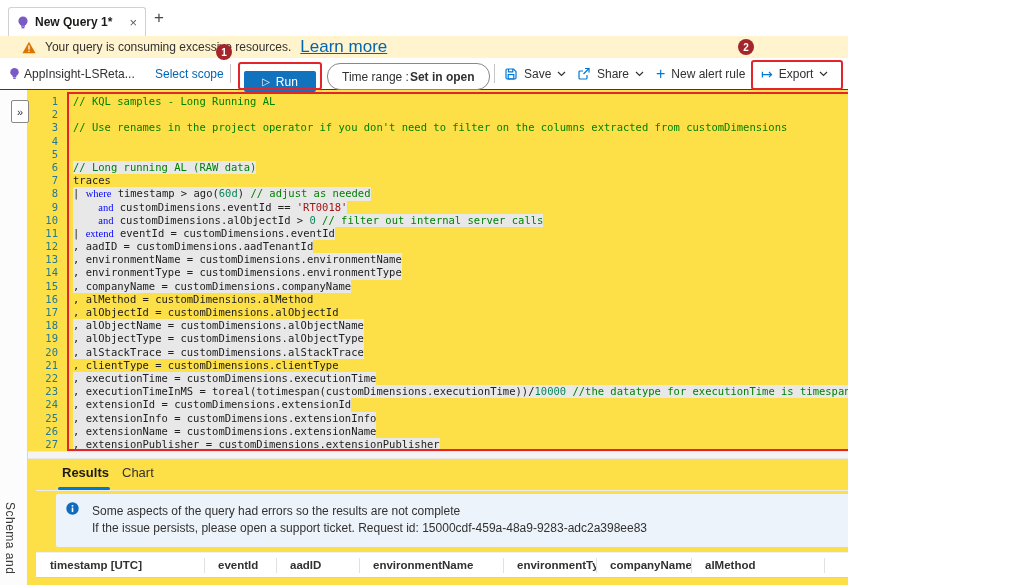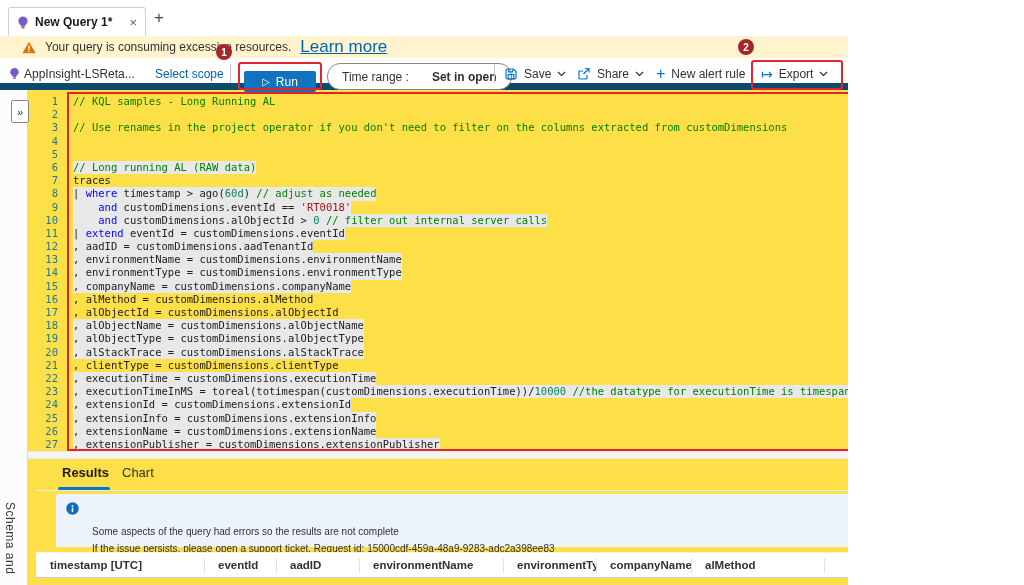--- a/index.html
+++ b/index.html
@@ -16,65 +16,65 @@
   .tab-close{font-size:13px;color:#605e5c;cursor:pointer;line-height:1;}
   .new-tab{left:154px;top:8px;font-size:17px;color:#484644;cursor:pointer;}
 
   
   .warnbar{left:0;top:36px;width:1024px;height:22px;background:var(--warning_bg);
            display:flex;align-items:center;padding-left:22px;box-sizing:border-box;gap:9px;}
   .warnbar .wtext{font-size:12px;color:#323130;}
   .warnbar a{font-size:17px;color:var(--link);text-decoration:underline;cursor:pointer;}
 
   
-  .toolbar{left:0;top:58px;width:1024px;height:32px;background:#fff;border-bottom:7px solid #0c4a6e;box-sizing:border-box;}
+  .toolbar{left:0;top:58px;width:1024px;height:32px;background:#fff;border-bottom:1px solid #0c4a6e;box-sizing:border-box;}
   .titem{position:absolute;top:0;height:31px;display:flex;align-items:center;gap:6px;font-size:12px;color:#323130;white-space:nowrap;}
   .tlink{color:var(--link);cursor:pointer;}
   .tdivider{position:absolute;top:6px;width:1px;height:19px;background:#c8c6c4;}
   .runbtn{background:var(--run_bg);color:#fff;border-radius:2px;width:72px;height:21px;
           display:flex;align-items:center;justify-content:center;gap:6px;font-size:12px;cursor:pointer;}
   .runbtn .play{font-size:10px;line-height:1;}
   .pill{border:1px solid #8a8886;border-radius:13px;height:25px;display:flex;align-items:center;
-        padding:0 14px;gap:23px;font-size:12px;cursor:pointer;background:#fff;}
+        padding:0 14px;gap:1px;font-size:12px;cursor:pointer;background:#fff;}
   .pill b{font-weight:700;}
   .glyph{font-size:14px;color:var(--accent);line-height:1;}
 
   
   .redbox{position:absolute;border:2px solid var(--red_annotation);border-radius:3px;pointer-events:none;z-index:30;box-sizing:border-box;background:transparent;}
   .badge{position:absolute;width:16px;height:16px;border-radius:50%;background:var(--badge_bg);
          color:#fff;font-size:10px;font-weight:700;display:flex;align-items:center;justify-content:center;z-index:31;}
 
   
   .rail{left:0;top:90px;width:28px;height:495px;background:#fcfcfc;border-right:1px solid #d6d6d6;box-sizing:border-box;}
   .expand-btn{left:11px;top:100px;width:16px;height:21px;border:1px solid #8a8886;border-radius:2px;
               background:#fff;display:flex;align-items:center;justify-content:center;
               font-size:11px;color:#323130;cursor:pointer;z-index:5;}
   .vlabel{left:3px;top:502px;writing-mode:vertical-rl;font-size:12px;color:#3b3a39;letter-spacing:.5px;}
   .code-wrap{left:28px;top:95px;width:996px;height:356px;overflow:hidden;}
   .code-line{display:flex;height:13.2px;line-height:13.2px;
              font-family:"DejaVu Sans Mono","Liberation Mono",monospace;font-size:10.5px;}
   .code-line .ln{width:30px;text-align:right;color:var(--line_number);flex:none;}
   .code-line .ct{margin-left:15px;white-space:pre;color:#202020;}
   .code-line .ct.hl{background:var(--highlight);}
-  .tk-c{color:var(--comment);} .tk-k{color:var(--keyword);}
+  .tk-c{color:var(--comment);} .tk-k{color:var(--keyword);font-family:Liberation Serif, serif;}
   .tk-s{color:var(--string);} .tk-n{color:var(--number);} .tk-t{color:#202020;}
 
   
   .splitter{left:28px;top:451px;width:996px;height:8px;background:#f4f4f4;
             border-top:1px solid #e7e7e7;border-bottom:1px solid #e7e7e7;box-sizing:border-box;cursor:row-resize;}
   .splitter .dots{position:absolute;left:908px;top:-5px;font-size:13px;color:#8a8886;letter-spacing:2px;}
 
   
   .res-tab{position:absolute;top:465px;font-size:13px;color:#323130;cursor:pointer;}
   .res-tab.active{font-weight:700;color:#1b1a19;text-align:center;}
   .tab-underline{left:58px;top:487px;width:52px;height:3px;background:var(--accent);border-radius:2px;}
   .res-hairline{left:36px;top:490px;width:988px;height:1px;background:#ececec;}
 
   .infobar{left:56px;top:494px;width:952px;height:53px;background:var(--info_bg);border-radius:2px;}
-  .infobar .itext{position:absolute;left:36px;font-size:10px;color:#323130;line-height:17px;white-space:nowrap;margin-top:20px;}
+  .infobar .itext{position:absolute;left:36px;font-size:12px;color:#323130;line-height:17px;white-space:nowrap;}
 
   
   .grid-head{left:36px;top:552px;width:988px;height:26px;display:flex;
              border-top:1px solid #f0f0f0;border-bottom:1px solid #cfcfcf;box-sizing:border-box;background:#fff;}
   .gh-cell{font-size:11.5px;font-weight:700;color:#323130;line-height:24px;padding-left:14px;
            box-sizing:border-box;white-space:nowrap;overflow:hidden;flex:none;position:relative;cursor:pointer;}
   .gh-cell + .gh-cell::before{content:"";position:absolute;left:0;top:5px;width:1px;height:15px;background:#e1e1e1;}
 
   svg{display:block;}
 </style>

